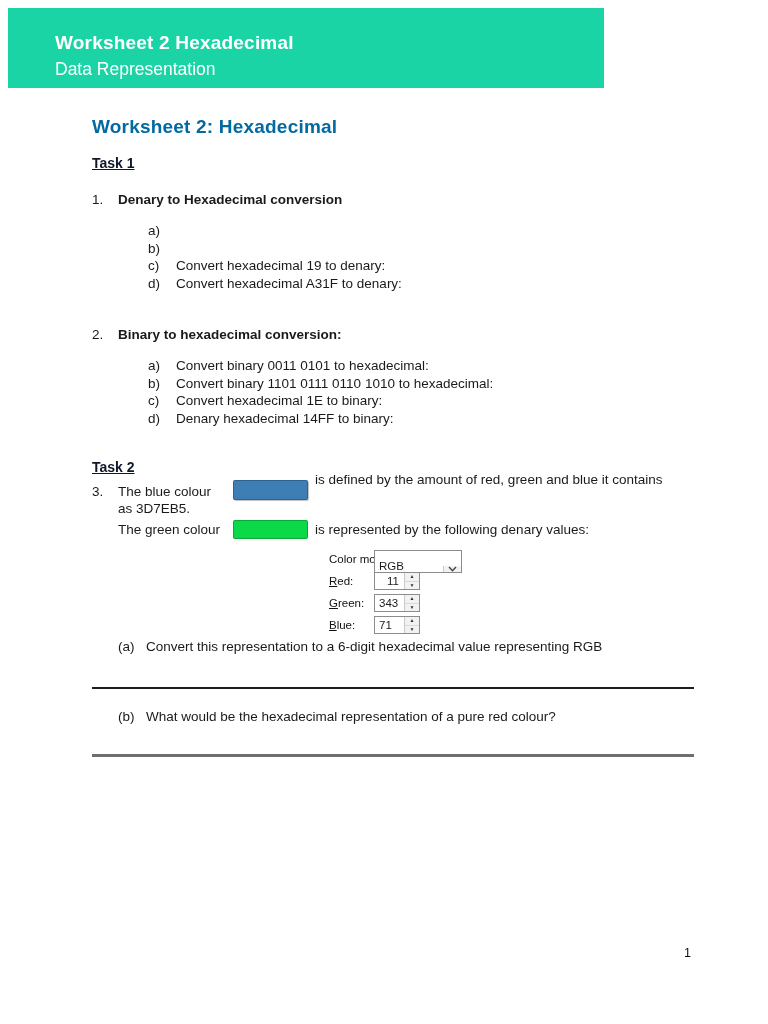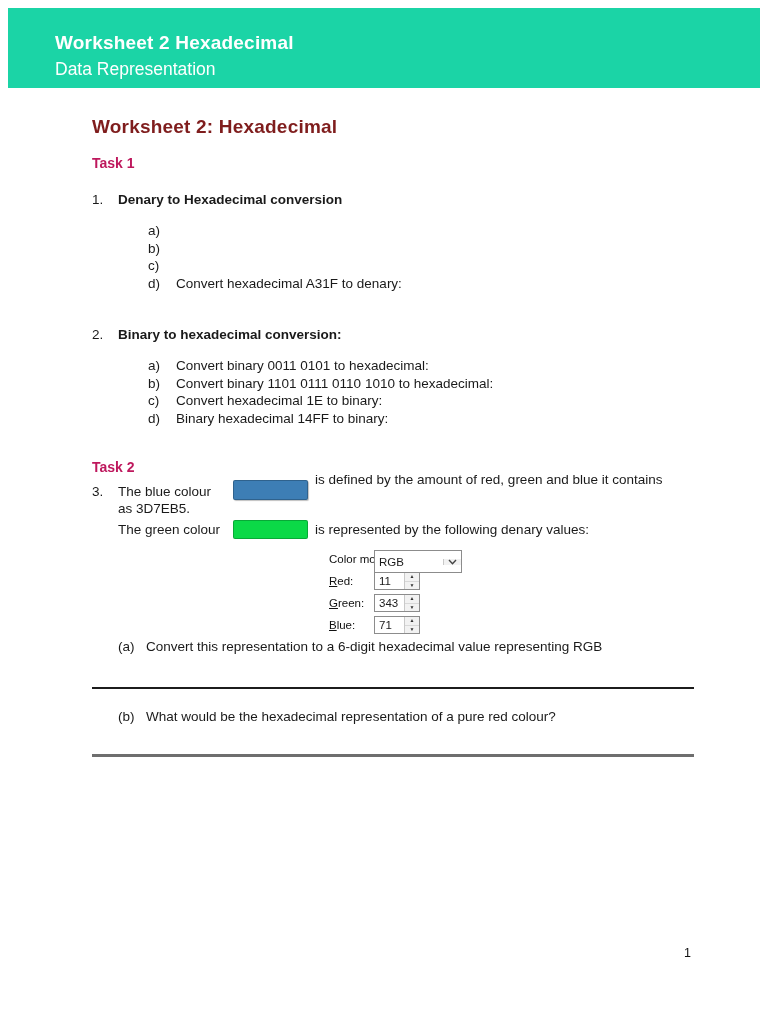--- a/index.html
+++ b/index.html
@@ -5,31 +5,31 @@
   html,body { margin:0; padding:0; }
   body {
     width:768px; height:1024px; position:relative;
     background:#ffffff; overflow:hidden;
     font-family:"Liberation Sans", sans-serif; color:#1a1a1a;
   }
   .abs { position:absolute; }
 
   
   .banner {
-    position:absolute; left:8px; top:8px; width:752px; height:80px;
+    position:absolute; left:8px; top:8px; width:596px; height:80px;
     padding:24px 0 16px 47px; box-sizing:border-box;
   }
   .banner-title { font-size:19px; font-weight:bold; color:#ffffff; letter-spacing:0.2px; }
   .banner-sub   { font-size:17.5px; color:#ffffff; margin-top:5px; }
 
   .doc-title {
     position:absolute; left:92px; top:116px;
-    font-size:19px; font-weight:bold; color:#7f1d1d; letter-spacing:0.2px;
-  }
-  .task-heading { position:absolute; left:92px; font-size:14px; font-weight:bold; color:#be185d; }
+    font-size:19px; font-weight:bold; color:#0369a1; letter-spacing:0.2px;
+  }
+  .task-heading { position:absolute; left:92px; font-size:14px; font-weight:bold; color:#0f172a;text-decoration:underline; }
   .t1 { top:155px; } .t2 { top:459px; }
 
   .q-row { position:absolute; left:92px; font-size:13.5px; display:flex; }
   .q1 { top:192px; } .q2 { top:327px; }
   .q-num { width:26px; flex:0 0 26px; }
   .q-title { font-weight:bold; }
 
   .sub-list { position:absolute; left:148px; font-size:13.5px; line-height:17.5px; }
   .s1 { top:222px; } .s2 { top:357px; }
   .sub-item { display:flex; }
@@ -42,33 +42,33 @@
   .swatch-green { left:233px; top:520px; height:19px; }
 
   
   .form-label { position:absolute; left:305px; font-size:11.5px; color:#111;margin-left:24px; }
   .fl0 { top:553px; } .fl1 { top:575px; } .fl2 { top:597px; } .fl3 { top:619px; }
   .mn { text-decoration:underline; }
 
   .combo {
     position:absolute; left:374px; top:550px; width:88px; height:23px;
     border:1px solid #8c8c8c; background:#fff; box-sizing:border-box;
-    display:flex; align-items:center; font-size:11.5px;
+    display:flex; align-items:flex-end; font-size:11.5px;
   }
   .combo-value { flex:1; display:flex; align-items:center; padding-left:4px; }
   .combo-btn {
     width:17px; border-left:1px solid #c9c9c9; background:#f2f2f2;
     display:flex; align-items:center; justify-content:center;
   }
   .spin {
     position:absolute; left:374px; width:46px; height:18px;
     border:1px solid #8c8c8c; background:#fff; box-sizing:border-box;
     display:flex; align-items:stretch; font-size:11.5px;
   }
-  .sp1 { top:572px; } .sp2 { top:594px; } .sp3 { top:616px; }
+  .sp1 { top:572px;padding-left:8px; } .sp2 { top:594px; } .sp3 { top:616px; }
   .spin-value { flex:1; display:flex; align-items:center; padding-left:4px; }
   .spin-btns { width:14px; border-left:1px solid #c9c9c9; background:#f2f2f2; display:flex; flex-direction:column; }
   .spin-up, .spin-down {
     flex:1; display:flex; align-items:center; justify-content:center;
     font-size:5px; color:#333; line-height:1; cursor:default;
   }
   .spin-up { border-bottom:1px solid #d8d8d8; }
 
   .subq { position:absolute; left:118px; font-size:13.5px; display:flex; }
   .qa { top:639px; } .qb { top:709px; }
@@ -98,20 +98,21 @@
 </div>
 <div class="sub-list s1">
   <div class="sub-item">
     <span class="sub-letter">a)</span>
   </div>
   <div class="sub-item">
     <span class="sub-letter">b)</span>
   </div>
   <div class="sub-item">
     <span class="sub-letter">c)</span>
+    <span>Convert hexadecimal 19 to denary:</span>
   </div>
   <div class="sub-item">
     <span class="sub-letter">d)</span>
     <span>Convert hexadecimal A31F to denary:</span>
   </div>
 </div>
 
 <div class="q-row q2">
   <span class="q-num">2.</span>
   <span class="q-title">Binary to hexadecimal conversion:</span>
@@ -124,21 +125,21 @@
   <div class="sub-item">
     <span class="sub-letter">b)</span>
     <span>Convert binary 1101 0111 0110 1010 to hexadecimal:</span>
   </div>
   <div class="sub-item">
     <span class="sub-letter">c)</span>
     <span>Convert hexadecimal 1E to binary:</span>
   </div>
   <div class="sub-item">
     <span class="sub-letter">d)</span>
-    <span>Binary hexadecimal 14FF to binary:</span>
+    <span>Denary hexadecimal 14FF to binary:</span>
   </div>
 </div>
 
 <div class="task-heading t2">Task 2</div>
 
 <div class="abs body-text" style="left:92px; top:484px;">3.</div>
 
 <div class="abs body-text" style="left:118px; top:484px;">The blue colour</div>
 <div class="swatch swatch-blue" style="background-color: rgb(61, 126, 181);"></div>
 <div class="abs body-text" style="left:315px; top:472px;">is defined by the amount of red, green and blue it contains</div>

